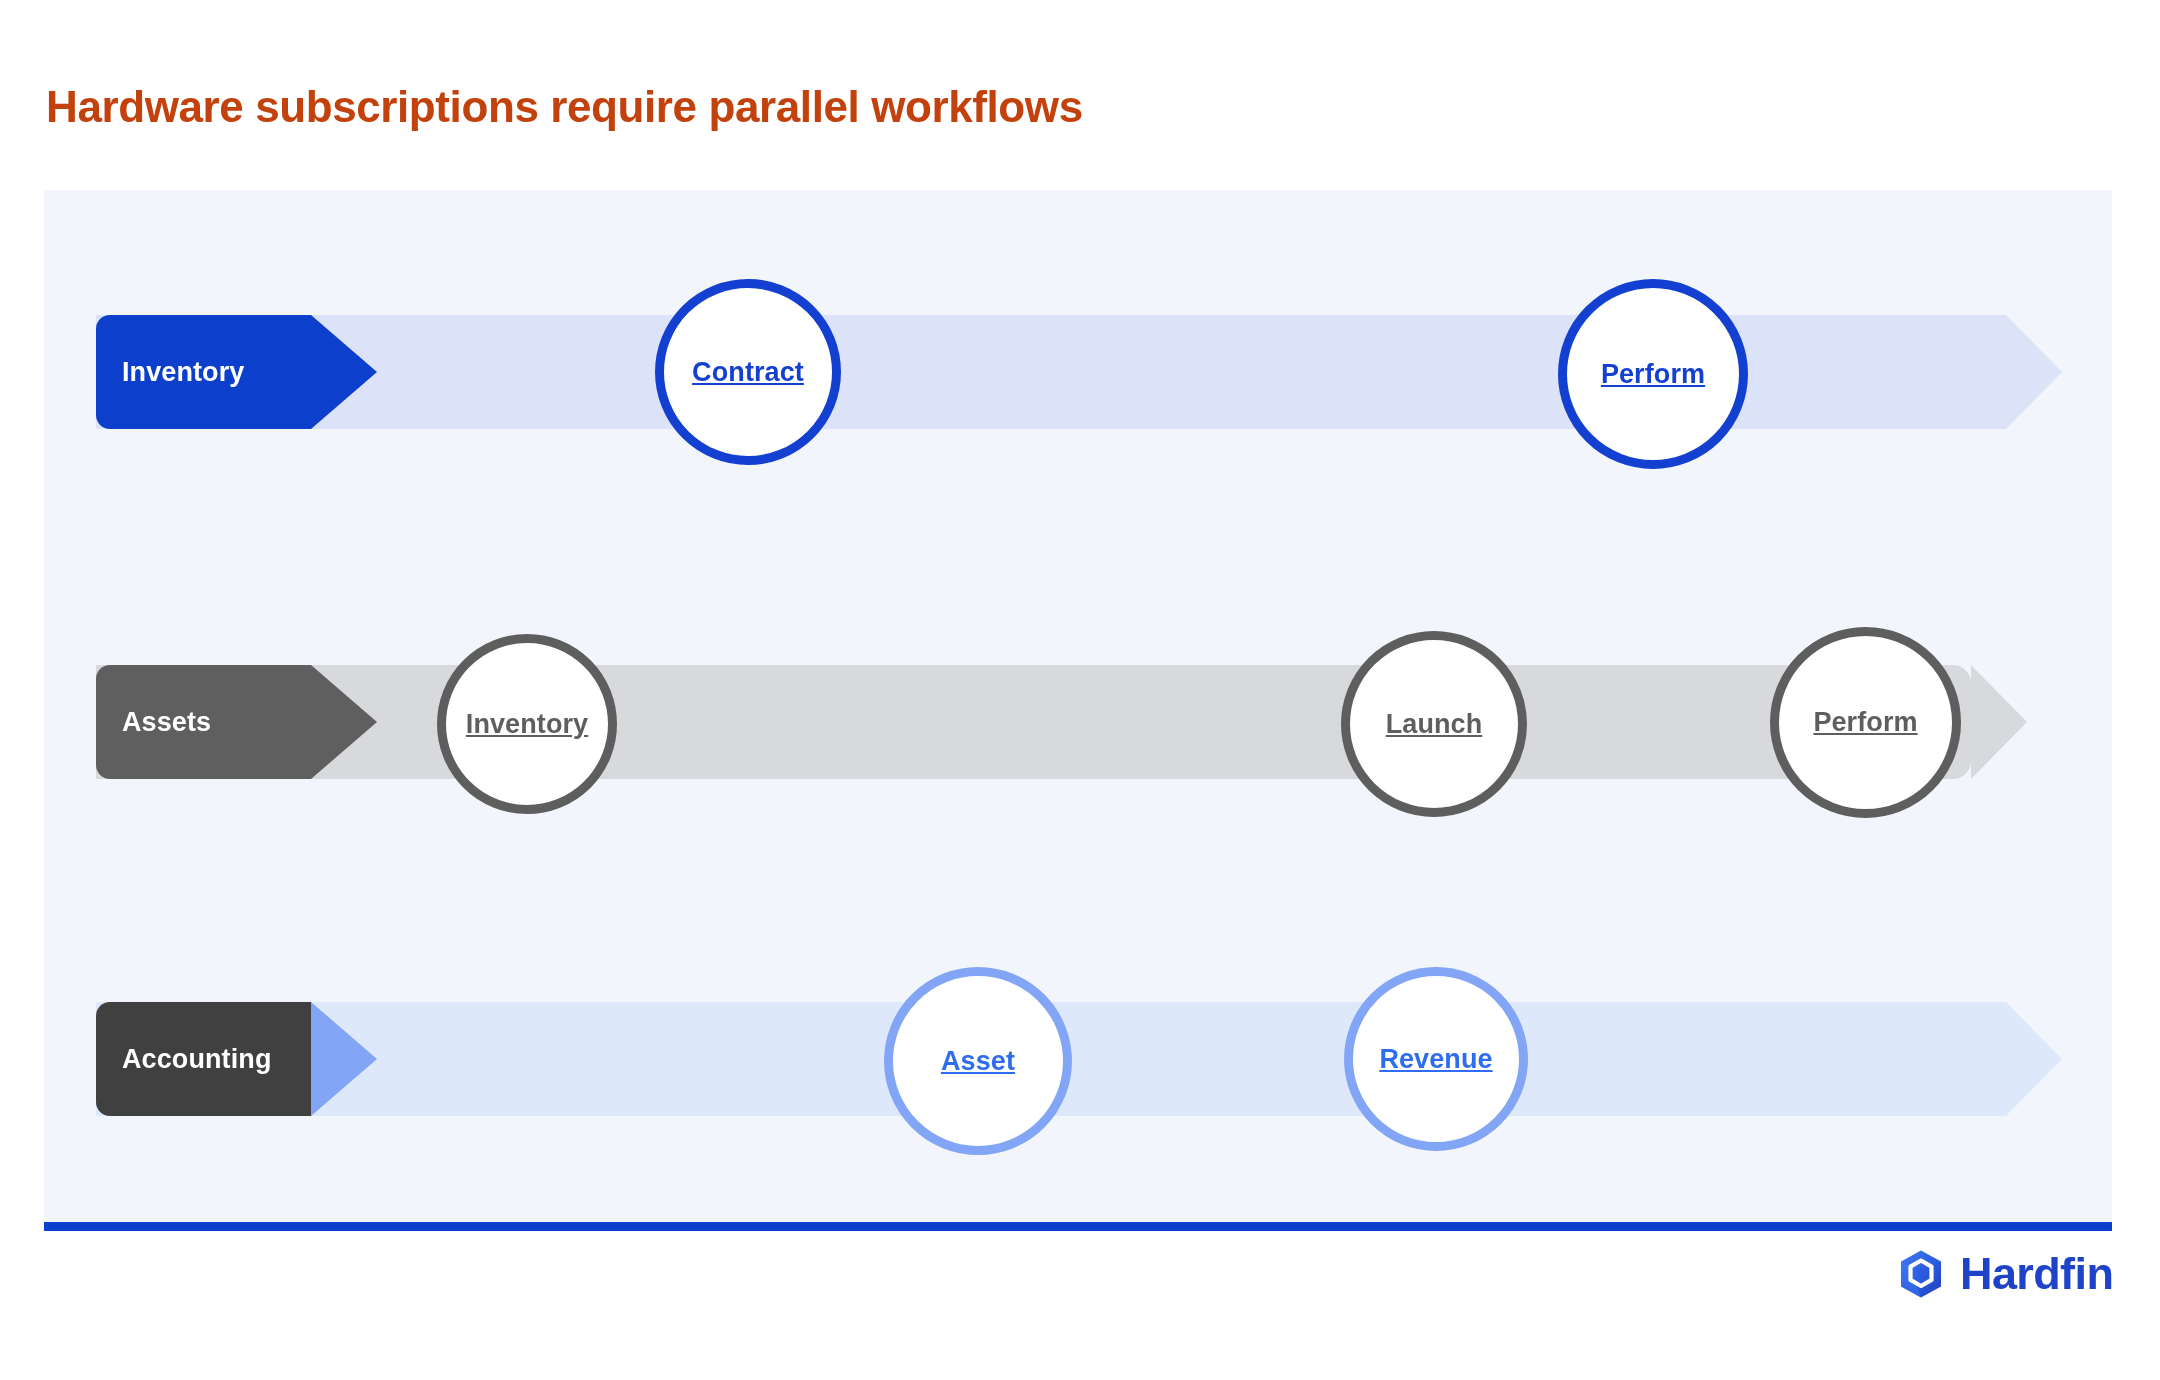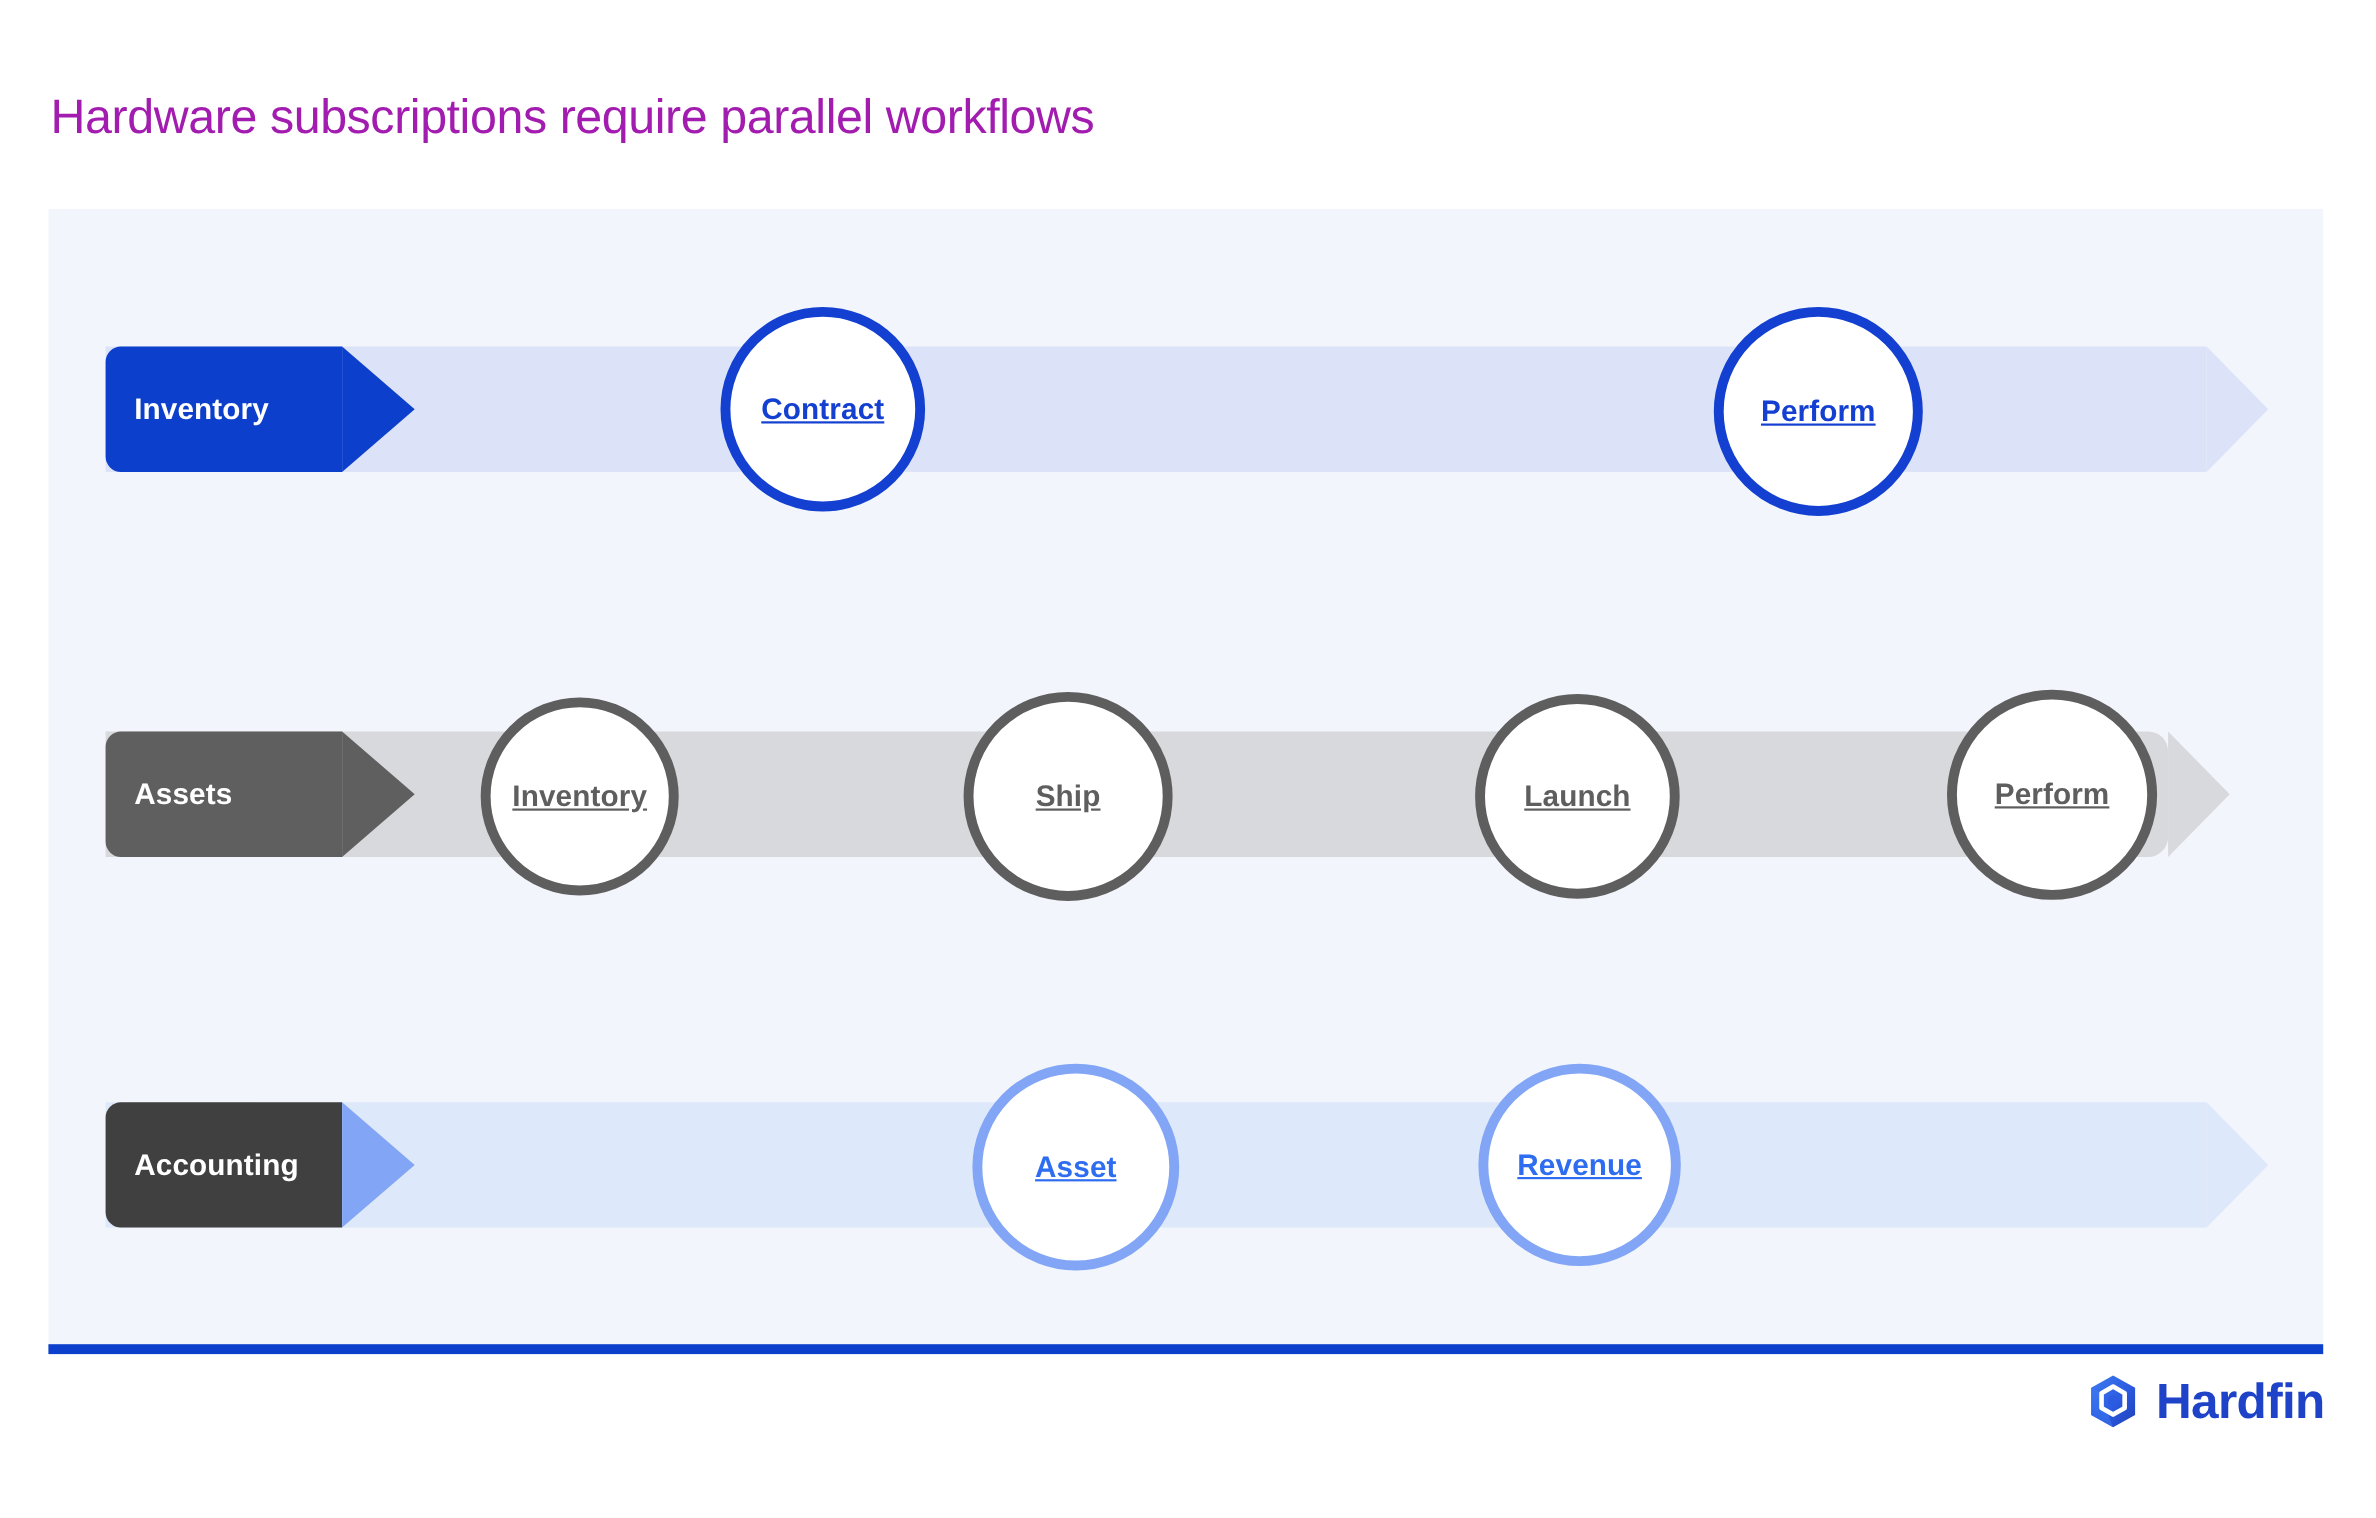--- a/index.html
+++ b/index.html
@@ -7,21 +7,21 @@
     width:2160px;height:1380px;background:#ffffff;
     font-family:"Liberation Sans", sans-serif;
     -webkit-font-smoothing:antialiased;
     overflow:hidden;
   }
   #stage{position:relative;width:2160px;height:1380px;}
 
   
   .title{
     position:absolute;left:46px;top:82px;
-    font-size:44px;font-weight:normal;color:#a21caf;
+    font-size:44px;font-weight:bold;color:#c2410c;
     letter-spacing:-0.4px;white-space:nowrap;
   }
 
   
   .panel{
     position:absolute;left:44px;top:190px;
     width:2068px;height:1032px;
     background:#F2F5FC;
   }
   .panel-bottom-rule{
@@ -137,23 +137,20 @@
       <div class="tag-body" style="background:#605F5F;">
         <span class="tag-label">Assets</span>
       </div>
       <div class="tag-point" style="border-left:66px solid #605F5F;"></div>
     </div>
 
     <div class="node" style="left:437px;top:26px;width:180px;height:180px;border:9px solid #5E5E5E;">
       <span class="node-label" style="color:#5E5E5E;">Inventory</span>
     </div>
 
-    <div class="node" style="left:876px;top:21px;width:190px;height:190px;border:9px solid #5E5E5E;">
-      <span class="node-label" style="color:#5E5E5E;">Ship</span>
-    </div>
 
     <div class="node" style="left:1341px;top:23px;width:186px;height:186px;border:9px solid #5E5E5E;">
       <span class="node-label" style="color:#5E5E5E;">Launch</span>
     </div>
 
     <div class="node" style="left:1770px;top:19px;width:191px;height:191px;border:9px solid #5E5E5E;">
       <span class="node-label" style="color:#5E5E5E;">Perform</span>
     </div>
   </div>
 

